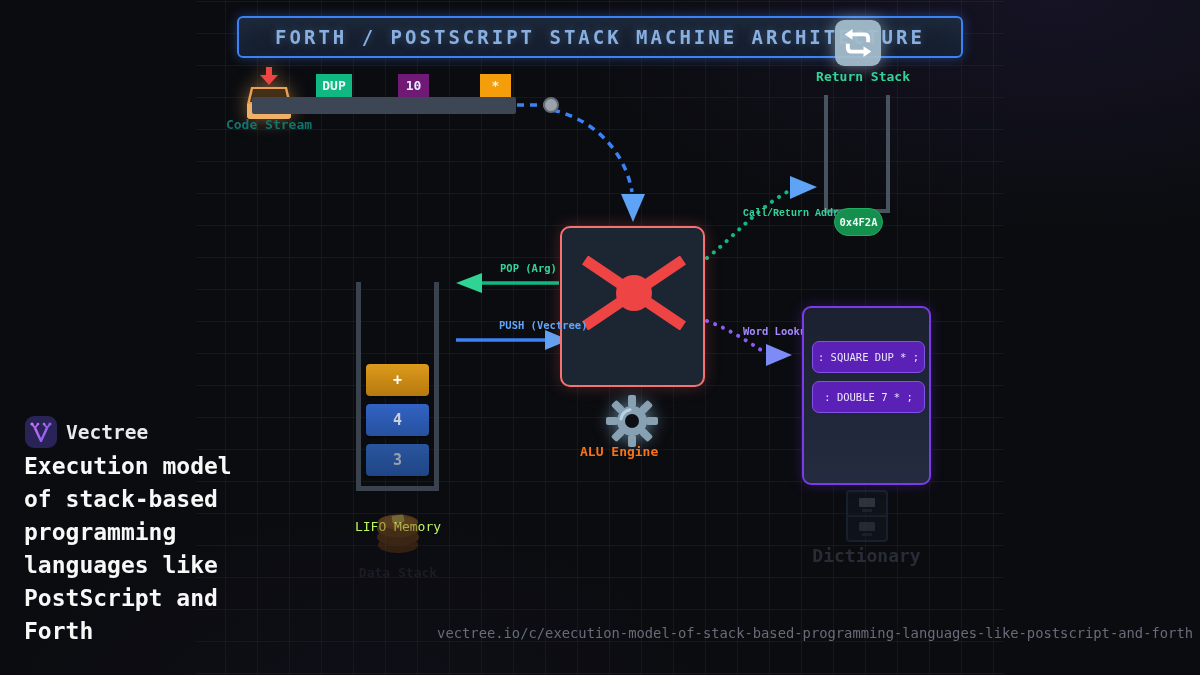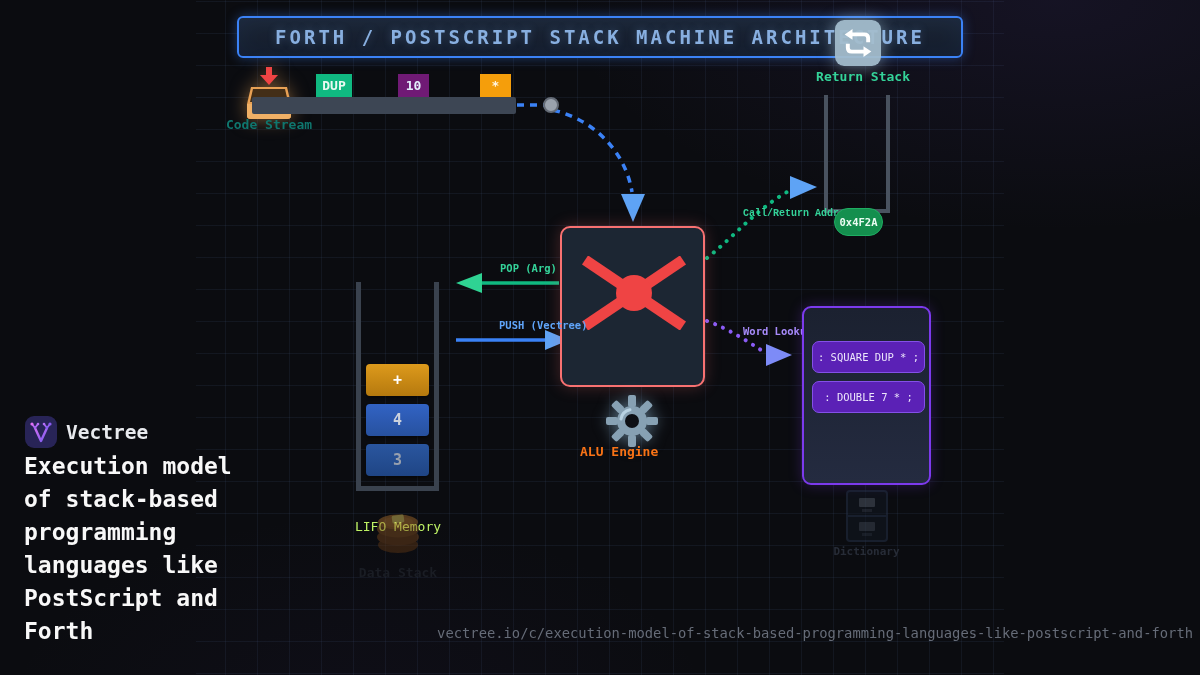--- a/index.html
+++ b/index.html
@@ -53,21 +53,21 @@
   .wordlookup-label{left:743px;top:325px;font-size:10.5px;color:#a78bfa;}
   
   .dict-box{left:802px;top:306px;width:129px;height:179px;border:2px solid #7c3aed;border-radius:9px;
     box-sizing:border-box;background:linear-gradient(180deg,#1b2130,#242b40);
     box-shadow:0 0 14px rgba(124,58,237,.28);}
   .dict-entry{position:absolute;left:8px;width:113px;height:32px;background:#5b21b6;border:1px solid #8450e8;
     border-radius:7px;box-sizing:border-box;display:flex;align-items:center;justify-content:center;
     color:#ece5fb;font-size:10.5px;white-space:nowrap;}
   .dict-e1{top:33px;} .dict-e2{top:73px;}
   .cabinet-svg{left:845px;top:489px;opacity:.55;}
-  .dict-label{left:806px;top:545px;width:121px;text-align:center;color:#272c37;font-weight:bold;font-size:11px;}
+  .dict-label{left:806px;top:545px;width:121px;text-align:center;color:#272c37;font-weight:bold;font-size:18px;}
   
   .ds-wl{left:356px;top:282px;width:5px;height:209px;background:#3a424e;}
   .ds-wr{left:434px;top:282px;width:5px;height:209px;background:#3a424e;}
   .ds-wb{left:356px;top:486px;width:83px;height:5px;background:#3a424e;}
   .stack-item{left:366px;width:63px;height:32px;border-radius:4px;display:flex;align-items:center;
     justify-content:center;font-weight:bold;font-size:15px;box-shadow:0 2px 3px rgba(0,0,0,.4);}
   .si-plus{top:364px;background:linear-gradient(180deg,#dd9a1c,#b5790e);color:#fff;}
   .si-4{top:404px;background:linear-gradient(180deg,#3263c4,#27519f);color:#ccd2dd;}
   .si-3{top:444px;background:linear-gradient(180deg,#2a569f,#1f4585);color:#98a0ae;}
   .lifo-label{left:340px;top:496px;width:116px;text-align:center;color:#bef264;font-size:13px;margin-top:23px;}

